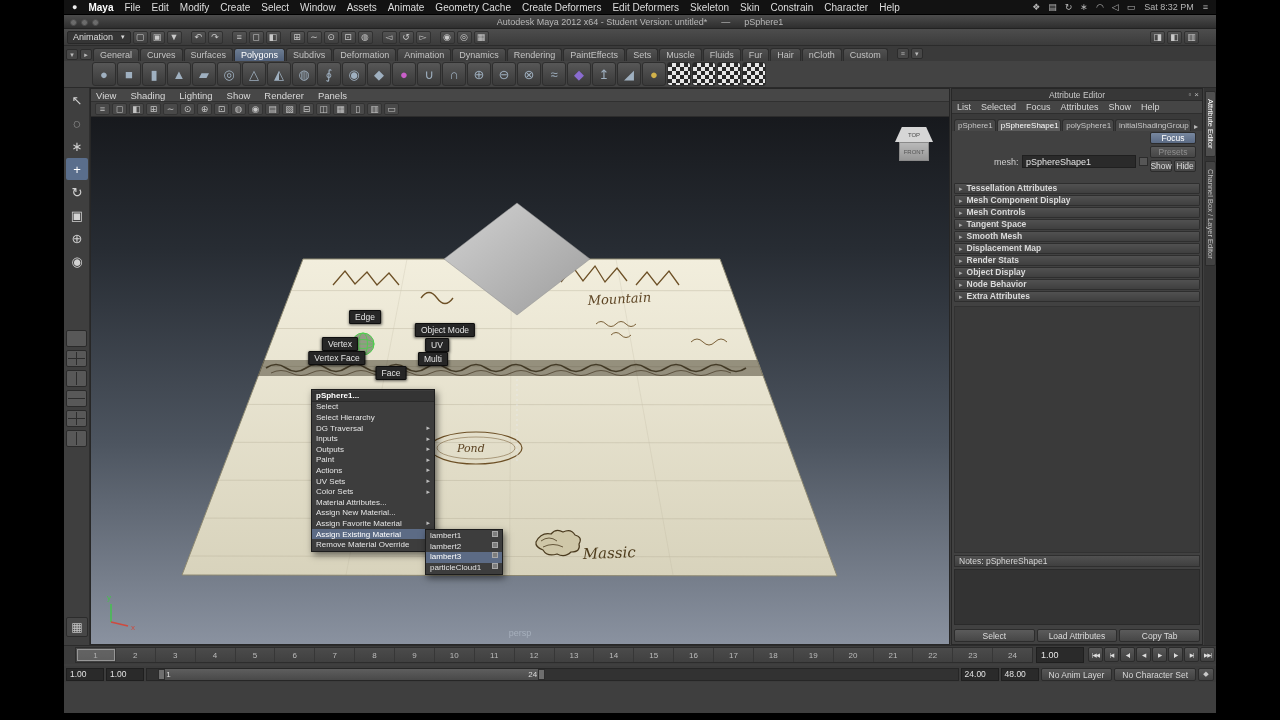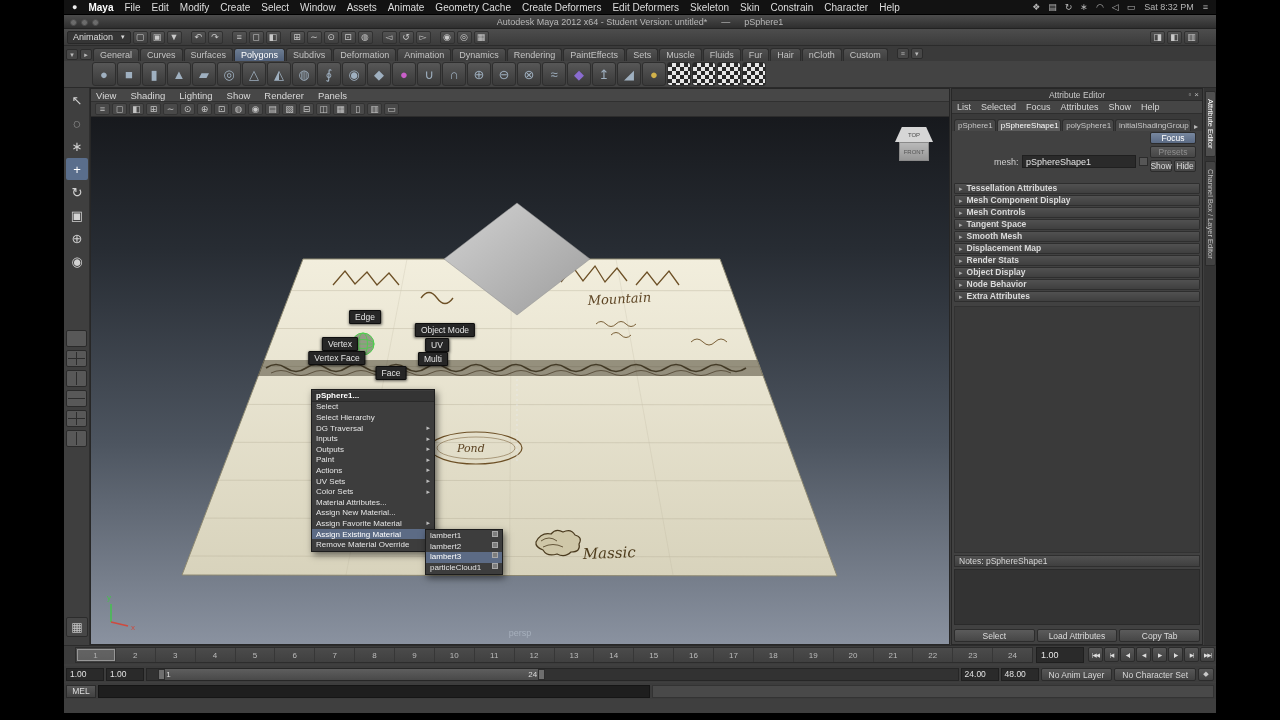--- a/index.html
+++ b/index.html
@@ -1006,22 +1006,15 @@
         <span>No Anim Layer</span>
       </div>
     <div class="bar-btn">
         <span>No Character Set</span>
       </div>
     <div class="key-btn">
         <span>◆</span>
       </div>
   </div>
 
-  <div class="melrow">
-    <div class="mel-label">
-        <span>MEL</span>
-      </div>
-    <div class="mel-input"></div>
-    <div class="mel-output"></div>
-  </div>
 
 
 </div>
 
 </body></html>

